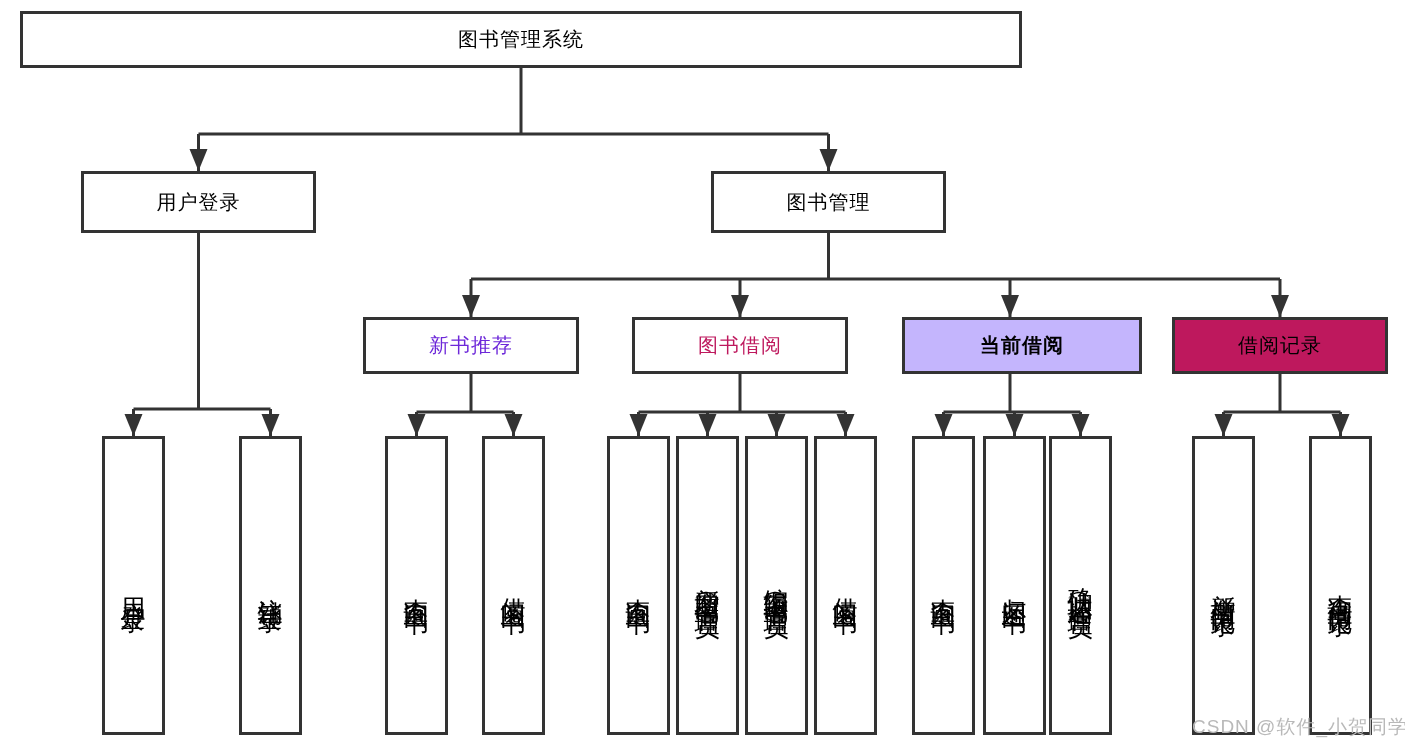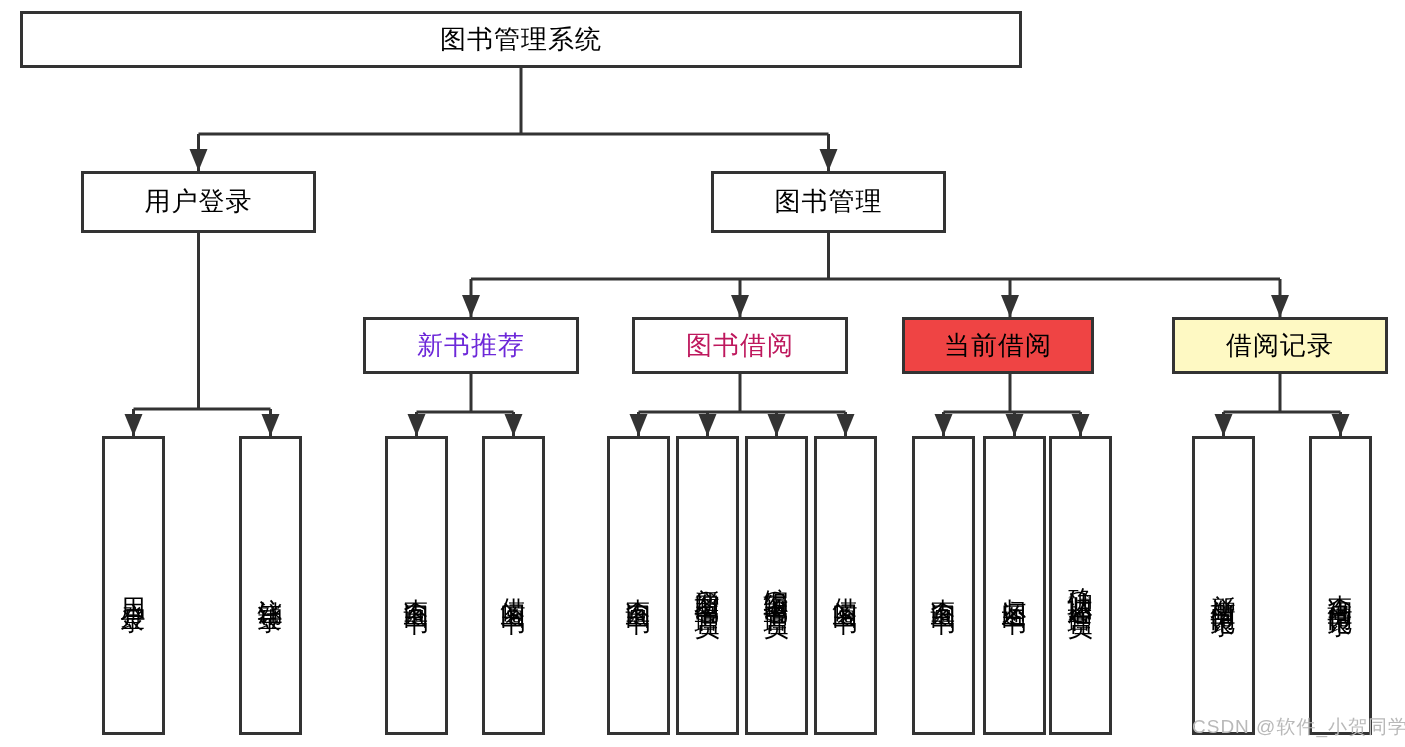--- a/index.html
+++ b/index.html
@@ -30,21 +30,21 @@
     box-sizing: border-box;
     background: #ffffff;
     border: 3px solid #333333;
     display: flex;
     align-items: center;
     justify-content: center;
     color: #000000;
     text-align: center;
   }
   .node.horiz {
-    font-size: 26px;
+    font-size: 20px;
     line-height: 1.15;
     letter-spacing: 1px;
   }
   .node.vert {
     writing-mode: vertical-rl;
     text-orientation: upright;
     font-size: 25px;
     line-height: 1.2;
     letter-spacing: 4px;
     padding: 6px 0;
@@ -130,24 +130,24 @@
       </div>
       <div class="node horiz" style="left: 711px; top: 171px; width: 235px; height: 62px; border-color: rgb(51, 51, 51); background: rgb(255, 255, 255); color: rgb(0, 0, 0);">
         <span class="htext">图书管理</span>
       </div>
       <div class="node horiz" style="left: 363px; top: 317px; width: 216px; height: 57px; border-color: rgb(51, 51, 51); background: rgb(255, 255, 255); color: #6d28d9;">
         <span class="htext">新书推荐</span>
       </div>
       <div class="node horiz" style="left: 632px; top: 317px; width: 216px; height: 57px; border-color: rgb(51, 51, 51); background: rgb(255, 255, 255); color: #be185d;">
         <span class="htext">图书借阅</span>
       </div>
-      <div class="node horiz" style="left: 902px; top: 317px; width: 192px; height: 57px; border-color: rgb(51, 51, 51); background: #ef4444; color: rgb(0, 0, 0);">
+      <div class="node horiz" style="left: 902px; top: 317px; width: 240px; height: 57px; border-color: rgb(51, 51, 51); background: #c4b5fd; color: rgb(0, 0, 0); font-weight: bold;">
         <span class="htext">当前借阅</span>
       </div>
-      <div class="node horiz" style="left: 1172px; top: 317px; width: 216px; height: 57px; border-color: rgb(51, 51, 51); background: #fef9c3; color: rgb(0, 0, 0);">
+      <div class="node horiz" style="left: 1172px; top: 317px; width: 216px; height: 57px; border-color: rgb(51, 51, 51); background: #be185d; color: rgb(0, 0, 0);">
         <span class="htext">借阅记录</span>
       </div>
       <div class="node vert" style="left: 102px; top: 436px; width: 63px; height: 299px; border-color: rgb(51, 51, 51); background: rgb(255, 255, 255); color: rgb(0, 0, 0);">
         <span class="vtext">用户登录</span>
       </div>
       <div class="node vert" style="left: 239px; top: 436px; width: 63px; height: 299px; border-color: rgb(51, 51, 51); background: rgb(255, 255, 255); color: rgb(0, 0, 0);">
         <span class="vtext">注销登录</span>
       </div>
       <div class="node vert" style="left: 385px; top: 436px; width: 63px; height: 299px; border-color: rgb(51, 51, 51); background: rgb(255, 255, 255); color: rgb(0, 0, 0);">
         <span class="vtext">查询图书</span>

